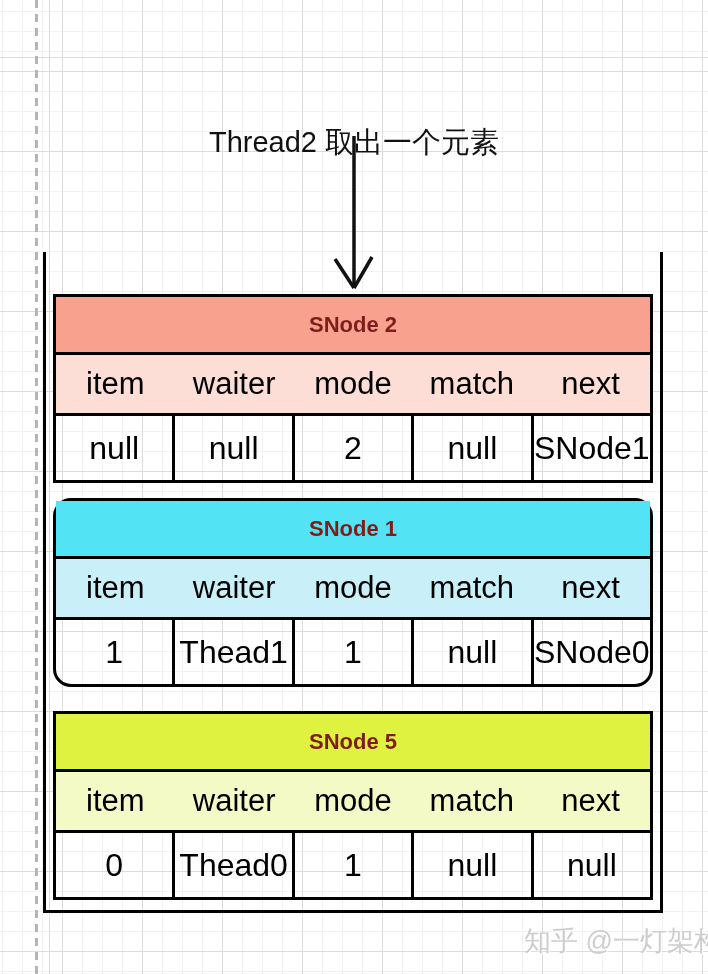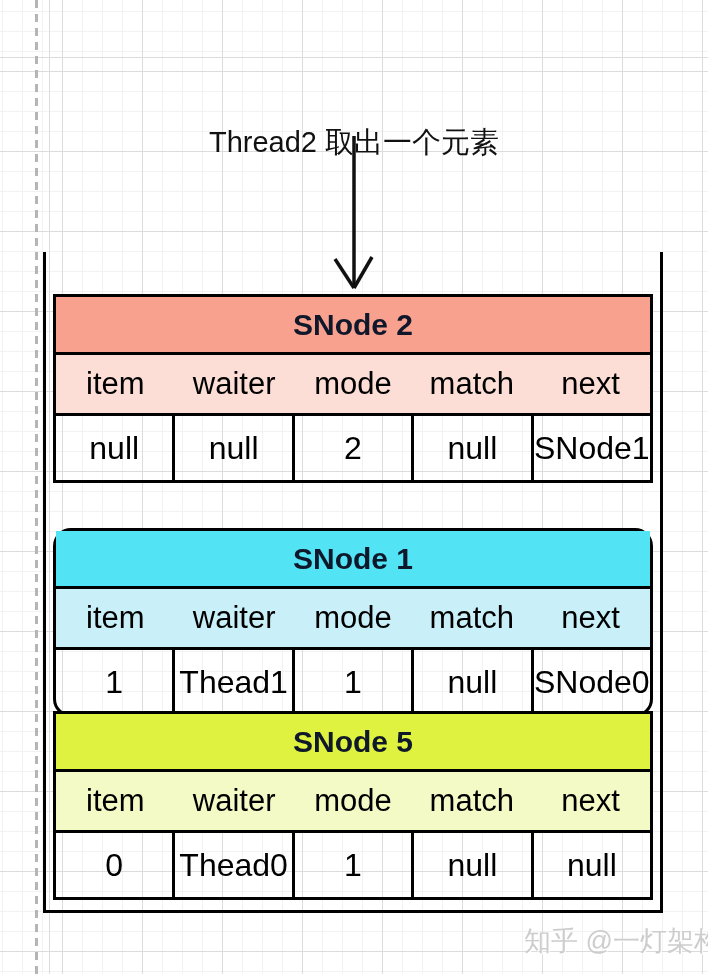--- a/index.html
+++ b/index.html
@@ -46,28 +46,28 @@
     border-right: 3px solid #000;
     border-bottom: 3px solid #000;
   }
 
   .node {
     position: absolute;
     left: 53px; width: 594px;
     border: 3px solid #000;
   }
   .node.n0 { top: 294px; }
-  .node.n1 { top: 528px; border-radius: 18px; }
+  .node.n1 { top: 498px; border-radius: 18px; }
   .node.n2 { top: 711px; }
 
   .node-header {
     height: 55px;
     border-bottom: 3px solid #000;
     display: flex; align-items: center; justify-content: center;
-    font-size: 30px; font-weight: bold; color: #0f172a;
+    font-size: 22px; font-weight: bold; color: #7f1d1d;
   }
 
   .node-fields {
     height: 58px;
     border-bottom: 3px solid #000;
     display: flex;
     font-size: 31px; color: #000;
   }
   .node-fields span {
     flex: 1 1 0;

